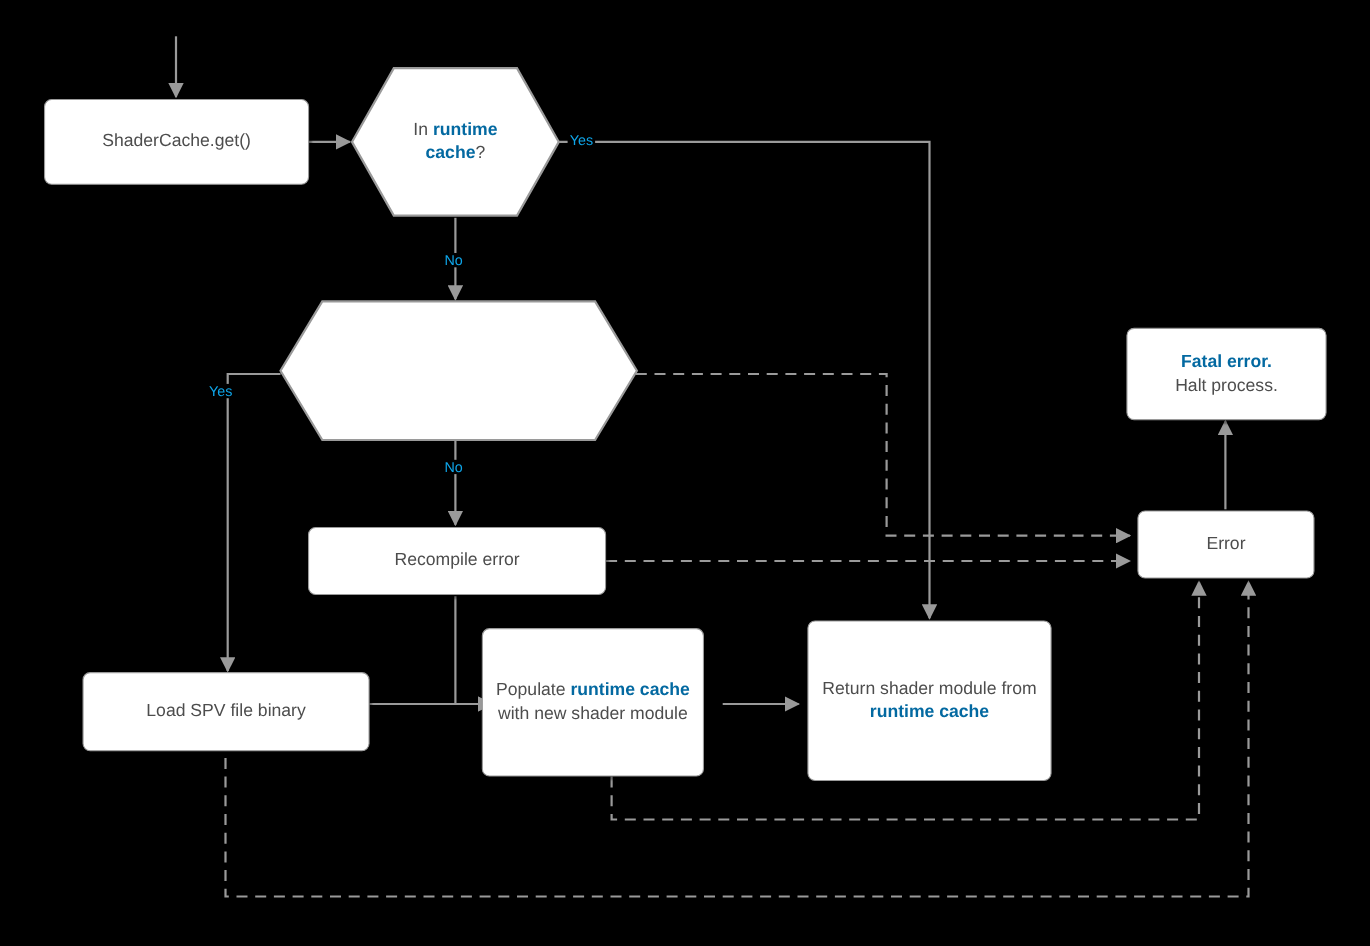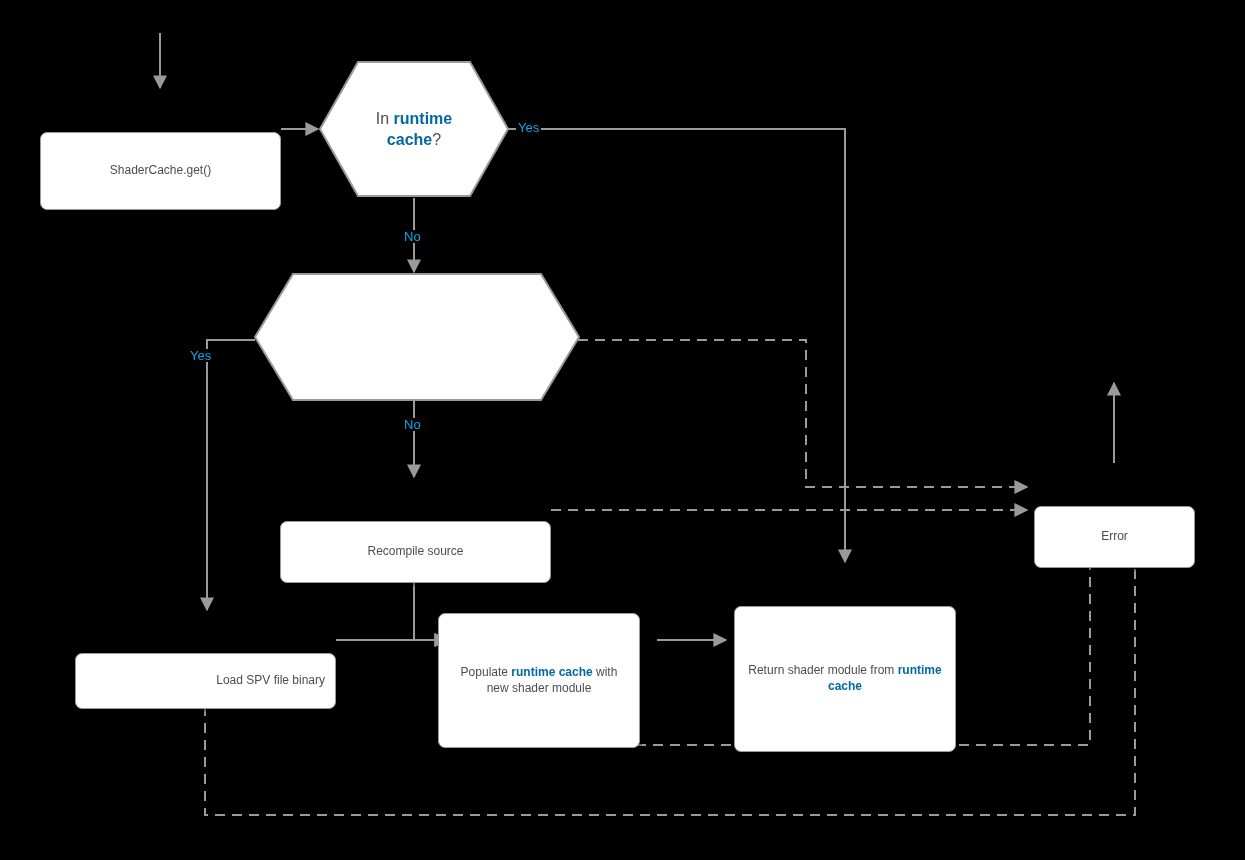--- a/index.html
+++ b/index.html
@@ -24,24 +24,23 @@
   }
   .node {
     position: absolute;
     box-sizing: border-box;
     display: flex;
     align-items: center;
     justify-content: center;
     text-align: center;
     color: #4d4d4d;
     background: #ffffff;
-    font-size: 12px;
+    font-size: 16px;
     line-height: 1.32;
     padding: 6px 10px;
-    margin-top: 42px;
   }
   .node .txt {
     display: block;
     width: 100%;
     white-space: pre-line;
   }
   .rect {
     border: 1px solid #9a9a9a;
     border-radius: 7px;
     box-shadow: 2px 3px 2px rgba(0,0,0,0.35);
@@ -134,38 +133,41 @@
     <span class="txt">In <b>runtime<br>cache</b>?</span>
   </div>
 
   <div class="hexwrap" style="left:253px; top:272px; width:328px; height:130px;">
     <svg width="328" height="130" viewBox="0 0 328 130">
       <polygon points="40,2 288,2 326,65 288,128 40,128 2,65" fill="#ffffff" stroke="#9a9a9a" stroke-width="2"></polygon>
     </svg>
   </div>
 
   <div class="node rect" style="left:280px; top:479px; width:271px; height:62px;">
-    <span class="txt">Recompile source</span>
+    <span class="txt">Recompile error</span>
   </div>
 
-  <div class="node rect" style="left:75px; top:611px; width:261px; height:56px;text-align:right;">
+  <div class="node rect" style="left:75px; top:611px; width:261px; height:72px;">
     <span class="txt">Load SPV file binary</span>
   </div>
 
   <div class="node rect" style="left:438px; top:571px; width:202px; height:135px;">
     <span class="txt">Populate <b>runtime cache</b> with new shader module</span>
   </div>
 
   <div class="node rect" style="left:734px; top:564px; width:222px; height:146px;">
     <span class="txt">Return shader module from <b>runtime cache</b></span>
   </div>
 
   <div class="node rect" style="left:1034px; top:464px; width:161px; height:62px;">
     <span class="txt">Error</span>
   </div>
 
+  <div class="node rect" style="left:1024px; top:298px; width:182px; height:84px;">
+    <span class="txt"><b>Fatal error.</b><br>Halt process.</span>
+  </div>
 
   <div class="edge-label" style="left:516px; top:121px;">Yes</div>
   <div class="edge-label" style="left:402px; top:230px;">No</div>
   <div class="edge-label" style="left:188px; top:349px;">Yes</div>
   <div class="edge-label" style="left:402px; top:418px;">No</div>
 
 </div>
 
 </body></html>

